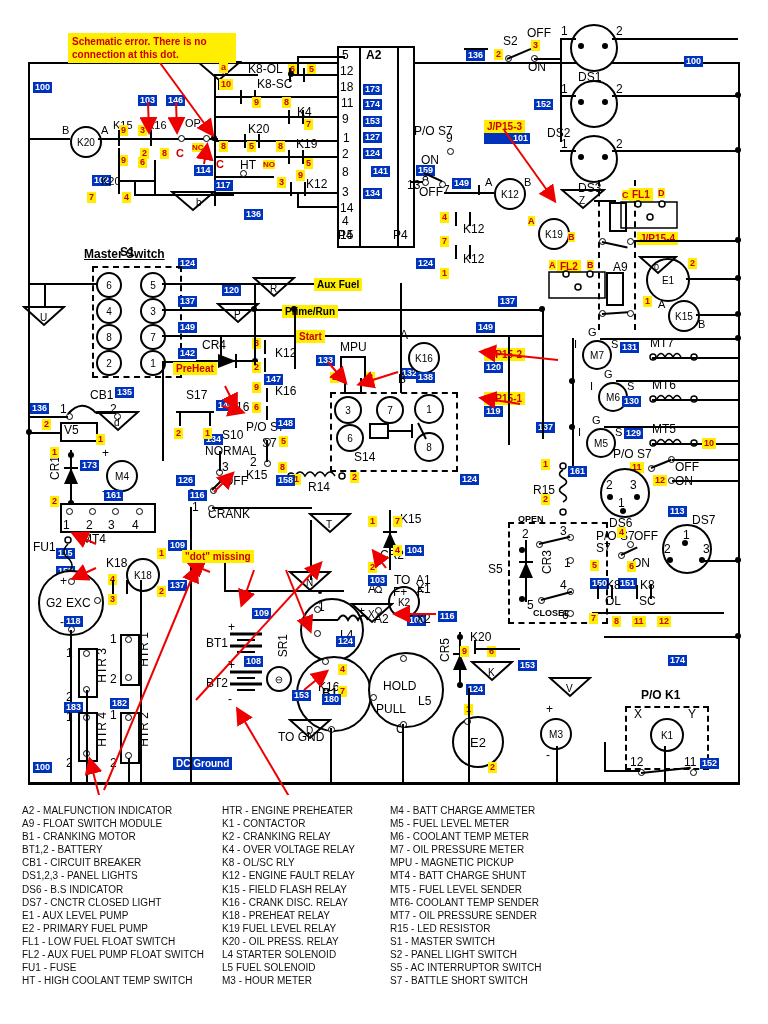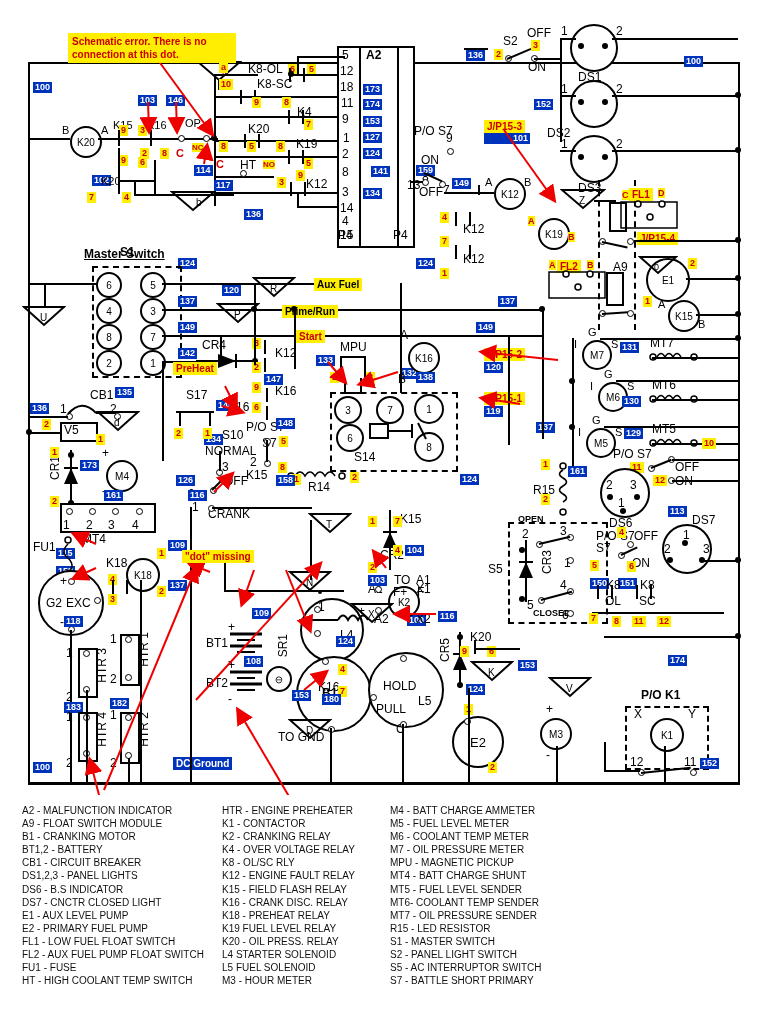--- a/index.html
+++ b/index.html
@@ -989,17 +989,17 @@
         <div>M7 - OIL PRESSURE METER</div>
         <div>MPU - MAGNETIC PICKUP</div>
         <div>MT4 - BATT CHARGE SHUNT</div>
         <div>MT5 - FUEL LEVEL SENDER</div>
         <div>MT6- COOLANT TEMP SENDER</div>
         <div>MT7 - OIL PRESSURE SENDER</div>
         <div>R15 - LED RESISTOR</div>
         <div>S1 - MASTER SWITCH</div>
         <div>S2 - PANEL LIGHT SWITCH</div>
         <div>S5 - AC INTERRUPTOR SWITCH</div>
-        <div>S7 - BATTLE SHORT PRIMARY</div>
+        <div>S7 - BATTLE SHORT SWITCH</div>
       </div>
   </div>
 
 </div>
 
 </body></html>

